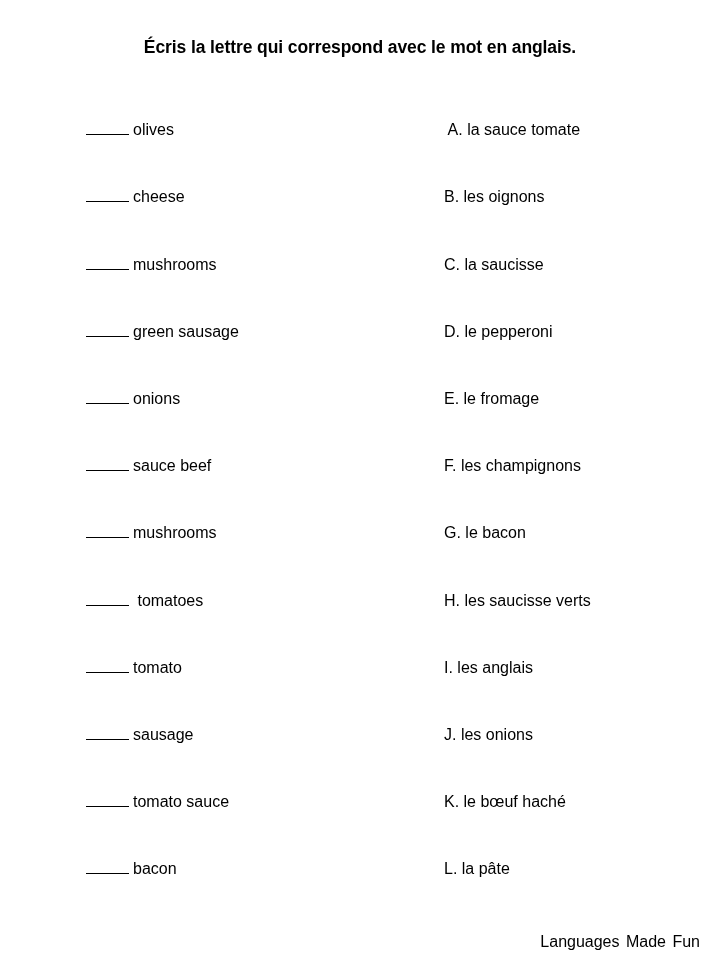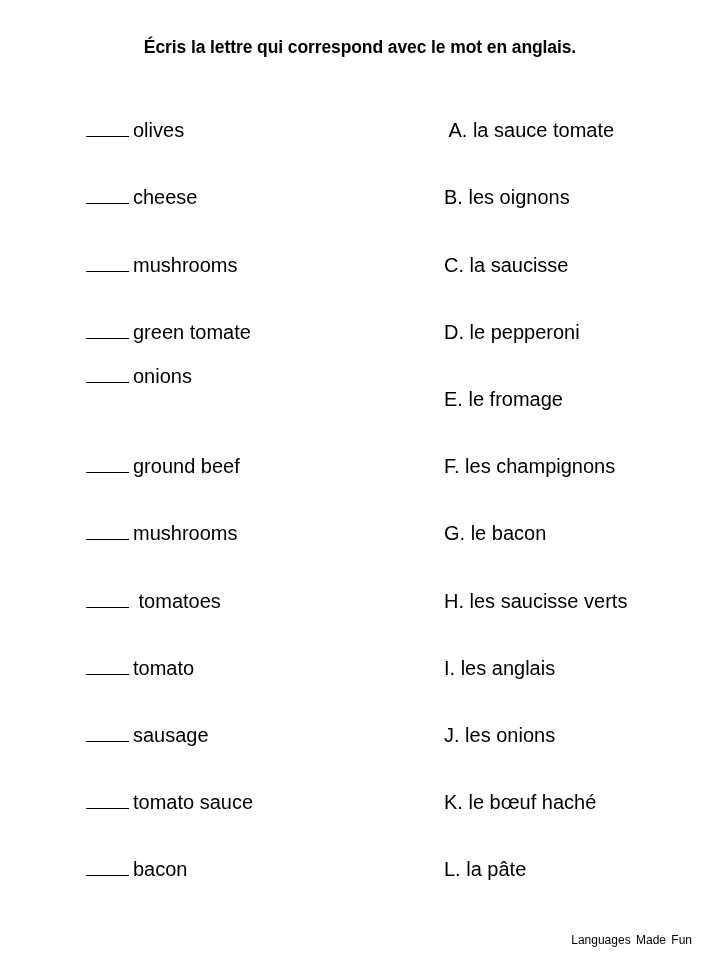--- a/index.html
+++ b/index.html
@@ -1,36 +1,36 @@
 <!DOCTYPE html>
 <html><head>
 <meta charset="utf-8">
 <style>
   html, body { margin:0; padding:0; background:#ffffff; }
   body { width:720px; height:960px; position:relative; overflow:hidden;
          font-family:"Liberation Sans", sans-serif; color:#000; }
   .title { position:absolute; left:0; width:720px; top:37px; text-align:center;
            font-size:17.5px; font-weight:bold; letter-spacing:-0.1px; }
-  .row { position:absolute; font-size:20px; line-height:20px; white-space:nowrap; }
+  .row { position:absolute; font-size:16px; line-height:20px; white-space:nowrap; }
   .left { left:86px; }
   .right { left:422px;margin-left:22px; }
   .blank { display:inline-block; width:43px; border-bottom:1.6px solid #000; height:14px; margin-right:4px; vertical-align:baseline; }
-  .footer { position:absolute; right:28px; top:933px; font-size:12px; word-spacing:2px; }
+  .footer { position:absolute; right:20px; top:933px; font-size:16px; word-spacing:2px; }
 </style>
 </head>
 <body>
 
 <div class="title">Écris la lettre qui correspond avec le mot en anglais.</div>
 
 <div class="row left" style="top:120px"><span class="blank"></span><span>olives</span></div>
 <div class="row left" style="top:187px"><span class="blank"></span><span>cheese</span></div>
 <div class="row left" style="top:255px"><span class="blank"></span><span>mushrooms</span></div>
-<div class="row left" style="top:322px"><span class="blank"></span><span>green tomate</span></div>
-<div class="row left" style="top:366px"><span class="blank"></span><span>onions</span></div>
-<div class="row left" style="top:456px"><span class="blank"></span><span>ground beef</span></div>
+<div class="row left" style="top:322px"><span class="blank"></span><span>green sausage</span></div>
+<div class="row left" style="top:389px"><span class="blank"></span><span>onions</span></div>
+<div class="row left" style="top:456px"><span class="blank"></span><span>sauce beef</span></div>
 <div class="row left" style="top:523px"><span class="blank"></span><span>mushrooms</span></div>
 <div class="row left" style="top:591px"><span class="blank"></span><span style="white-space:pre"> tomatoes</span></div>
 <div class="row left" style="top:658px"><span class="blank"></span><span>tomato</span></div>
 <div class="row left" style="top:725px"><span class="blank"></span><span>sausage</span></div>
 <div class="row left" style="top:792px"><span class="blank"></span><span>tomato sauce</span></div>
 <div class="row left" style="top:859px"><span class="blank"></span><span>bacon</span></div>
 
 <div class="row right" style="top:120px; white-space:pre"> A. la sauce tomate</div>
 <div class="row right" style="top:187px">B. les oignons</div>
 <div class="row right" style="top:255px">C. la saucisse</div>

